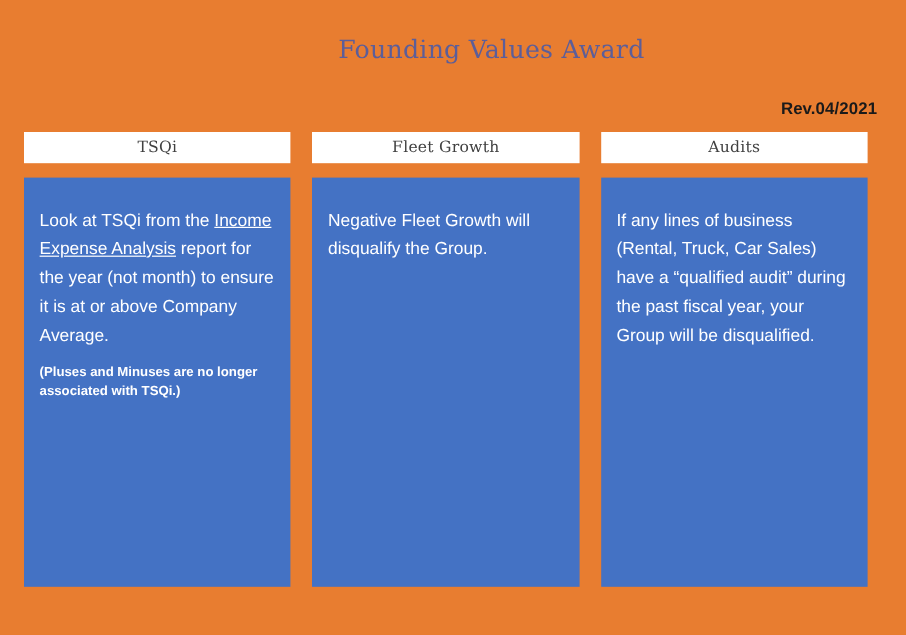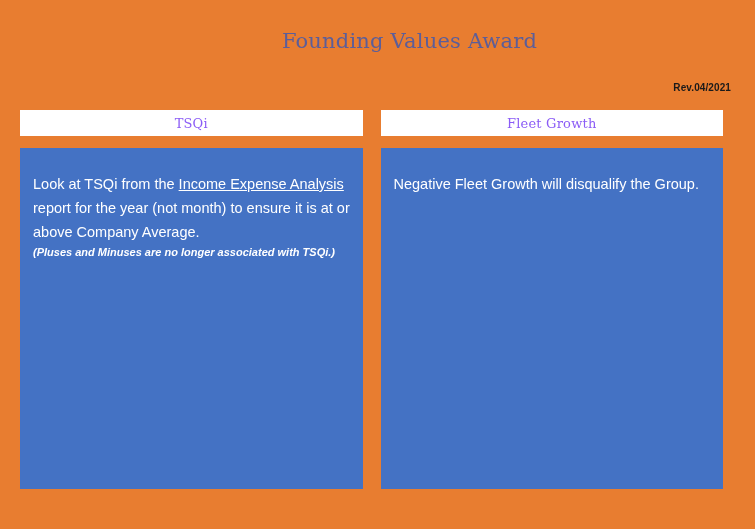--- a/index.html
+++ b/index.html
@@ -41,21 +41,21 @@
     letter-spacing: 0.2px;
     white-space: nowrap;
   }
 
   
   .rev-stamp {
     position: absolute;
     right: 24px;
     top: 82px;
     font-family: "Liberation Sans", sans-serif;
-    font-size: 10px;
+    font-size: 14px;
     font-weight: bold;
     color: #1A1A1A;
     letter-spacing: 0.1px;
   }
 
   
   .columns {
     position: absolute;
     left: 20px;
     top: 110px;
@@ -76,21 +76,21 @@
     height: 26px;
     background: #FFFFFF;
     display: flex;
     align-items: center;
     justify-content: center;
     box-sizing: border-box;
   }
   .col-header-label {
     font-family: "DejaVu Serif", "Liberation Serif", serif;
     font-size: 13px;
-    color: #8b5cf6;
+    color: #404040;
     letter-spacing: 0.2px;
     white-space: nowrap;
   }
 
   .col-spacer {
     height: 12px;
   }
 
   .col-body {
     flex: 1 1 auto;
@@ -113,23 +113,22 @@
   }
   .body-para .u {
     text-decoration: underline;
   }
 
   .body-note {
     color: #FFFFFF;
     font-family: "Liberation Sans", sans-serif;
     font-size: 11px;
     font-weight: bold;
-    font-style: italic;
     line-height: 16px;
-    margin-top: 0;
+    margin-top: 10px;
   }
 </style>
 </head>
 <body>
 
 <div class="slide">
 
   <div class="title-block">
     <div class="title-line">Founding Values Award</div>
   </div>
@@ -158,15 +157,27 @@
       <div class="col-spacer"></div>
       <div class="col-body">
         <div class="paras">
             <div class="body-para"><span>Negative Fleet Growth will disqualify the Group.</span></div>
           </div>
 
       </div>
     </div>
 
 
+    <div class="column">
+      <div class="col-header">
+        <span class="col-header-label">Audits</span>
+      </div>
+      <div class="col-spacer"></div>
+      <div class="col-body">
+        <div class="paras">
+            <div class="body-para"><span>If any lines of business (Rental, Truck, Car Sales) have a “qualified audit” during the past fiscal year, your Group will be disqualified.</span></div>
+          </div>
+
+      </div>
+    </div>
 
   </div>
 </div>
 
 </body></html>

